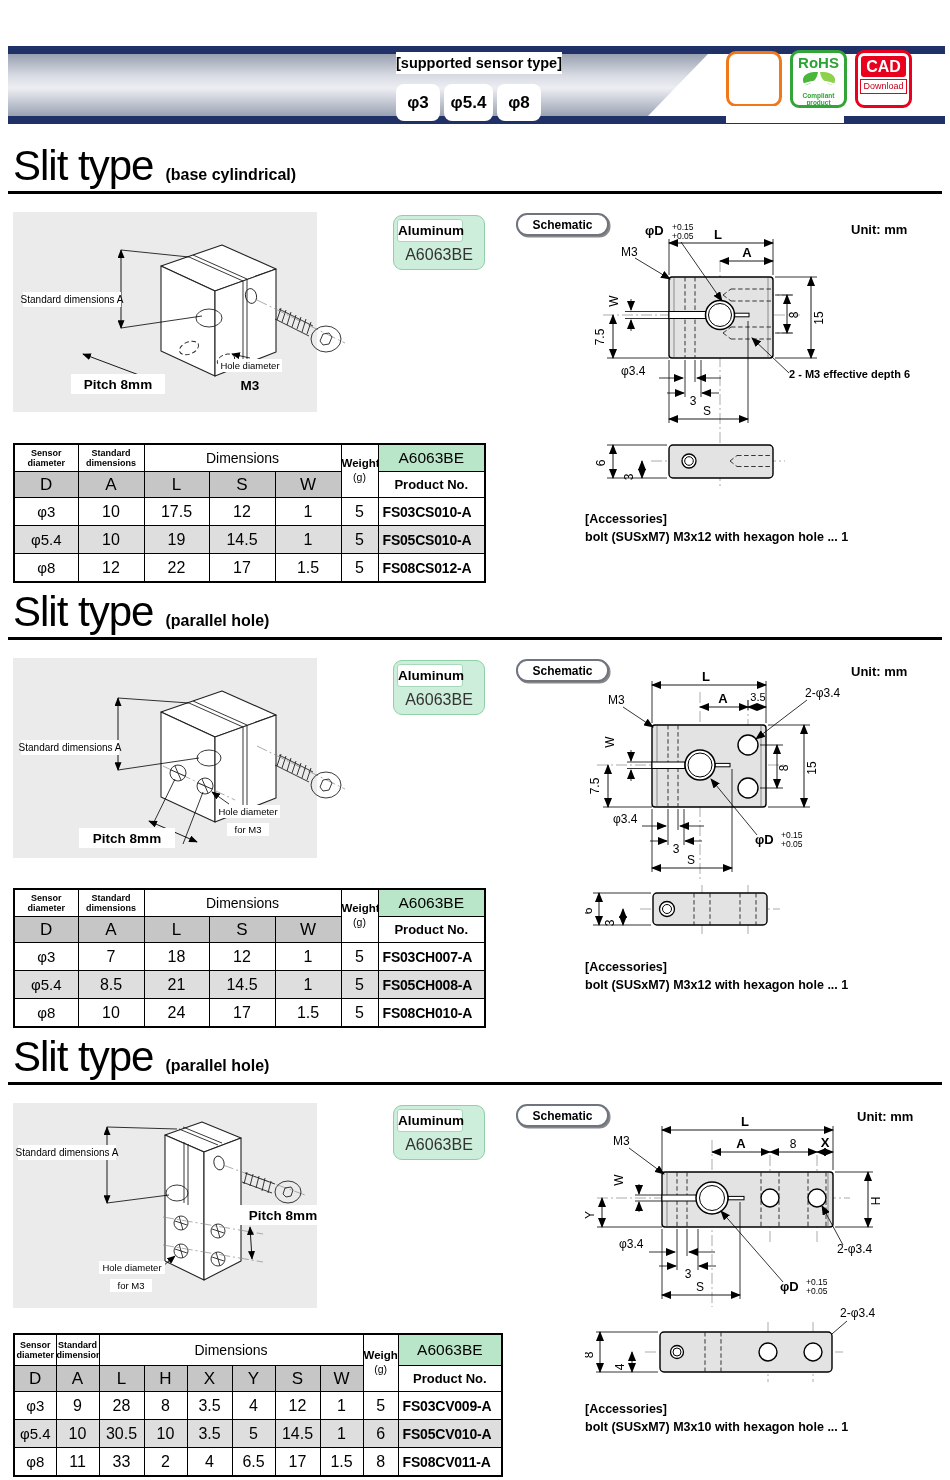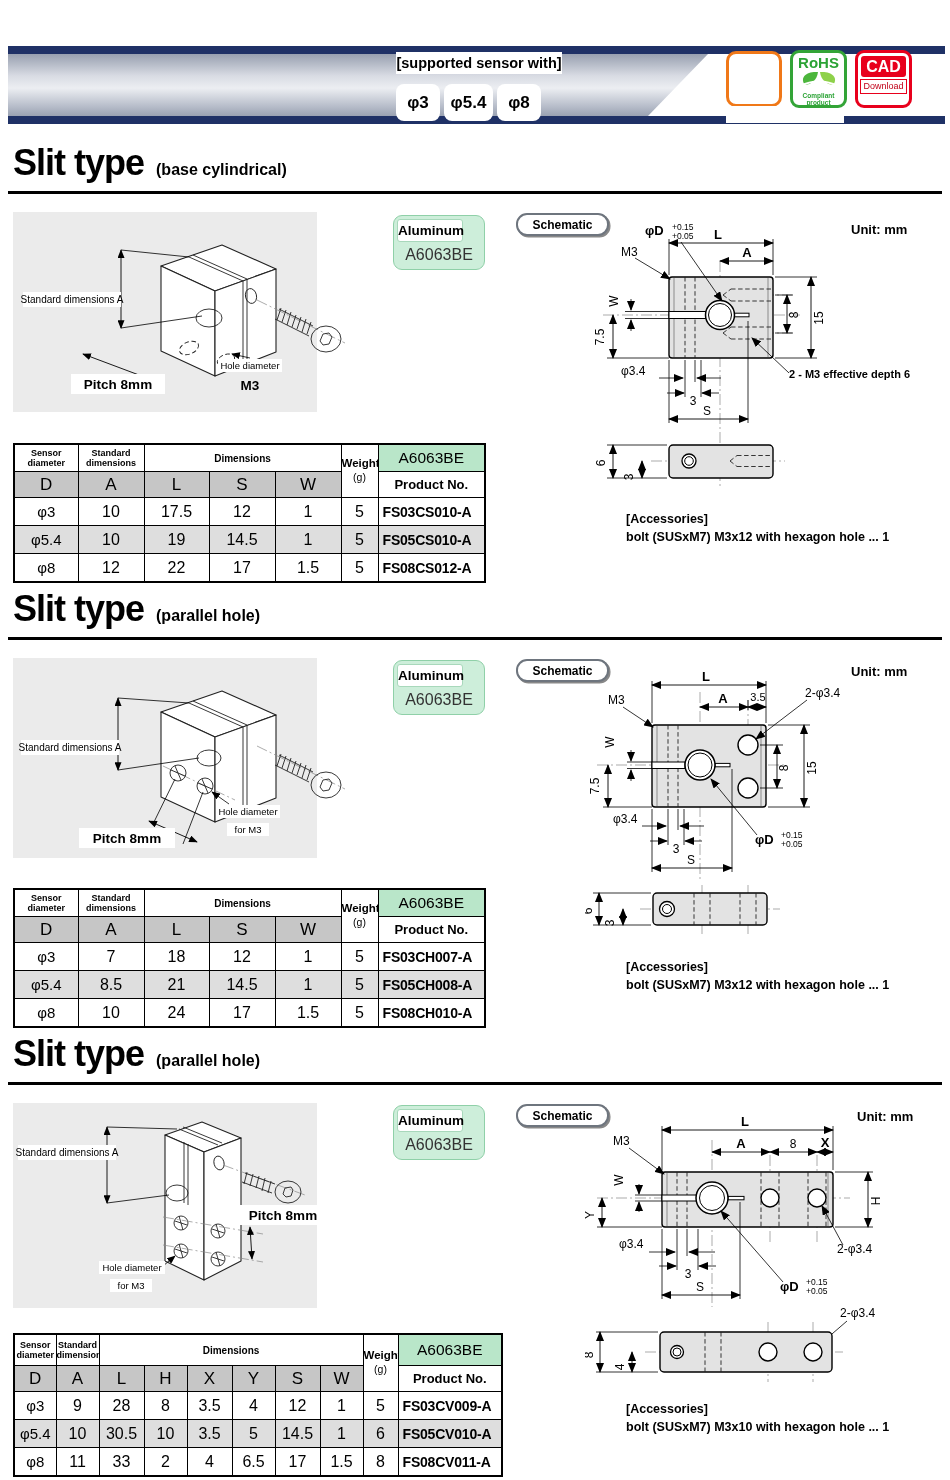--- a/index.html
+++ b/index.html
@@ -22,21 +22,21 @@
   .white-strip{position:absolute;left:726px;top:106px;width:118px;height:17px;background:#fff;}
   .rohs{position:absolute;left:790px;top:50px;width:57px;height:58px;border:3px solid #33a437;border-radius:9px;background:#fff;box-sizing:border-box;text-align:center;}
   .rohs-t{font-size:15px;font-weight:bold;color:#2ba335;line-height:15px;margin-top:2px;}
   .rohs-s{font-size:6.5px;color:#2ba335;font-weight:bold;margin-top:1px;}
   .cad{position:absolute;left:855px;top:50px;width:57px;height:58px;border:3px solid #e8001c;border-radius:9px;background:#fff;box-sizing:border-box;text-align:center;cursor:pointer;}
   .cad-t{background:#e8001c;color:#fff;font-weight:bold;font-size:16px;margin:3px 3px 2px 3px;border-radius:3px;line-height:21px;}
   .cad-s{font-size:9px;color:#c00018;border:1px solid #e8001c;margin:0 2px;line-height:13px;}
 
   
   .sec-title{position:absolute;left:13px;display:flex;align-items:baseline;}
-  .sec-title .big{font-size:36px;font-weight:bold;letter-spacing:-1px;}
+  .sec-title .big{font-size:42px;font-weight:normal;letter-spacing:-1px;}
   .sec-title .sub{font-size:16px;font-weight:bold;margin-left:12px;}
   .rule{position:absolute;left:8px;width:934px;height:3px;background:#000;}
 
   
   .draw-box{position:absolute;left:13px;width:304px;background:#ebebeb;}
   .alu{position:absolute;left:393px;width:92px;height:55px;background:#cdeeda;border:1px solid #8fd0a8;border-radius:9px;box-sizing:border-box;text-align:center;}
   .alu-t{background:#fff;border:1px solid #a8d8bb;margin:3px 21px 0 3px;height:21px;line-height:21px;font-weight:bold;font-size:13.5px;border-radius:3px;}
   .alu-c{font-size:16px;color:#333;line-height:26px;}
   .schem-btn{position:absolute;left:516px;width:93px;height:23px;background:#fff;border:2px solid #6e757e;border-radius:11px;box-shadow:1.5px 1.5px 0 #888;
     display:flex;align-items:center;justify-content:center;font-size:12px;font-weight:bold;box-sizing:border-box;cursor:pointer;}
@@ -51,29 +51,29 @@
   .dim{stroke:#000;stroke-width:0.9;}
   svg text{font-family:"Liberation Sans",sans-serif;fill:#000;}
   .t12{font-size:12px;} .t11{font-size:11px;} .t13b{font-size:13px;font-weight:bold;}
   .t11b{font-size:11px;font-weight:bold;} .t85{font-size:8.5px;}
   .t10{font-size:10px;} .t95{font-size:9.5px;} .t13p{font-size:13.5px;font-weight:bold;}
   .iso{stroke:#222;stroke-width:1.1;fill:#fff;stroke-linejoin:round;}
   .isoln{stroke:#222;stroke-width:0.9;fill:none;}
   .lblbg{fill:#fff;}
 
   
-  .acc{position:absolute;left:585px;font-size:12.5px;font-weight:bold;line-height:18px;margin-left:41px;}
+  .acc{position:absolute;left:585px;font-size:12.5px;font-weight:bold;line-height:18px;}
 
   
   .spec{position:absolute;left:13px;border-collapse:collapse;table-layout:fixed;border:2px solid #000;}
   .spec th,.spec td{border:1px solid #000;padding:0;text-align:center;overflow:hidden;}
   .spec .h1 th{background:#fff;height:26px;}
   .spec3 .h1 th{height:30px;}
   .spec th.small{font-size:9px;font-weight:bold;line-height:1.15;}
-  .spec th.dims{font-size:10px;font-weight:bold;margin-left:38px;}
+  .spec th.dims{font-size:14px;font-weight:normal;margin-left:38px;}
   .spec th.weight{font-size:11.5px;font-weight:bold;line-height:1.2;background:#fff;}
   .spec th.weight .g{font-weight:normal;font-size:10.5px;}
   .spec th.code{background:#b9e6c9;font-size:15.5px;font-weight:normal;}
   .spec .h2 th{background:#c6c6c6;font-size:17px;font-weight:normal;height:25px;}
   .spec .h2 th.pno{background:#fff;font-size:13px;font-weight:bold;}
   .spec tbody td{font-size:16px;height:27px;background:#fff;}
   .spec tbody tr:nth-child(2) td{background:#dedede;}
   .spec tbody td:first-child{font-size:15px;}
   .spec tbody td:last-child{font-weight:bold;font-size:14px;text-align:left;padding-left:4px;letter-spacing:-0.2px;}
 </style>
@@ -81,21 +81,21 @@
 <body>
 
 <div class="page">
 
   <div class="hbar">
     <div class="navy-top"></div>
     <div class="silver"></div>
     <div class="sweep"></div>
     <div class="navy-bot"></div>
   </div>
-  <div class="wbox hb-supp">[supported sensor with]</div>
+  <div class="wbox hb-supp">[supported sensor type]</div>
   <div class="size-box" style="left:396px;width:44px;">φ3</div>
   <div class="size-box" style="left:444px;width:49px;">φ5.4</div>
   <div class="size-box" style="left:497px;width:44px;">φ8</div>
   <div class="orange-box"></div>
   <div class="white-strip"></div>
   <div class="rohs">
     <div class="rohs-t">RoHS</div>
     <svg width="44" height="17" viewBox="0 0 44 17">
       <path d="M8,15 C2,7 10,1 21,2 C20,10 15,14 8,15 Z" fill="#4cb63c"></path>
       <path d="M36,15 C42,7 34,1 23,2 C24,10 29,14 36,15 Z" fill="#8ed14a"></path>

